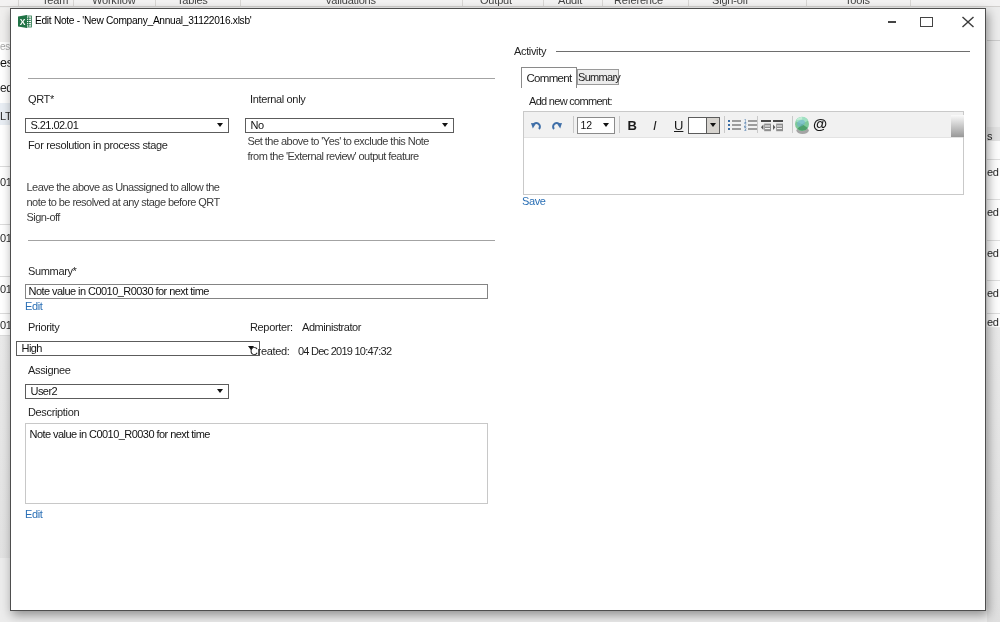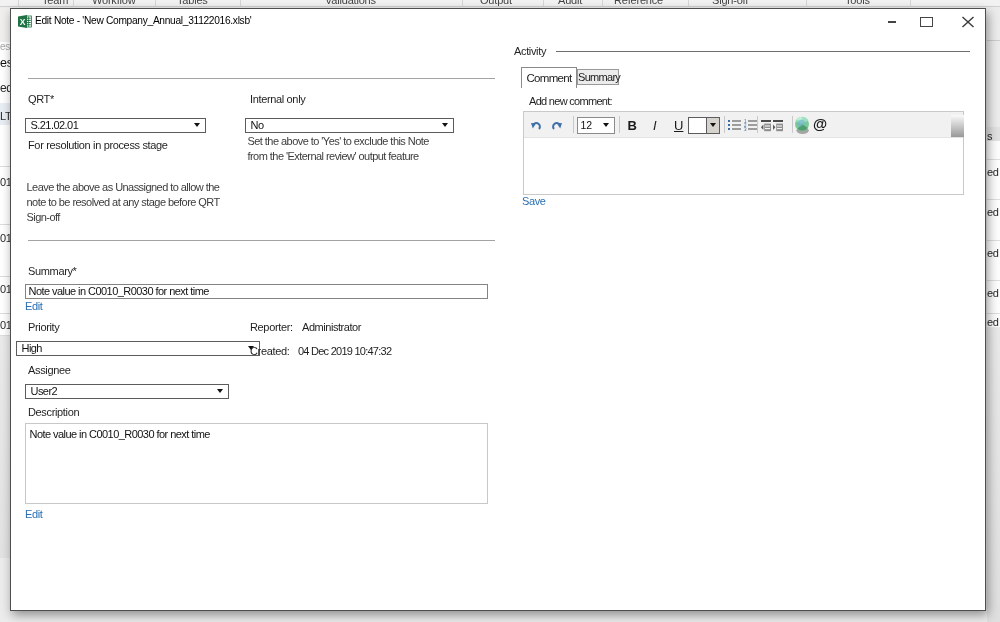--- a/index.html
+++ b/index.html
@@ -117,21 +117,21 @@
   <div class="abs" style="left:877px;top:12px;width:8px;height:1.5px;background:#444"></div>
   <div class="abs" style="left:909px;top:8px;width:13px;height:10px;border:1.3px solid #444"></div>
   <svg class="abs" style="left:950px;top:7px" width="14" height="12" viewBox="0 0 14 12">
     <line x1="1.5" y1="1" x2="12.5" y2="11" stroke="#3a3a3a" stroke-width="1.4"></line>
     <line x1="12.5" y1="1" x2="1.5" y2="11" stroke="#3a3a3a" stroke-width="1.4"></line>
   </svg>
 
   <div class="hrline" style="left:17px;top:69px;width:467px"></div>
 
   <div class="lbl" style="left:17px;top:84px">QRT*</div>
-  <div class="combo" style="left:14px;top:109px;width:181px">S.21.02.01<span class="arr"></span></div>
+  <div class="combo" style="left:14px;top:109px;width:204px">S.21.02.01<span class="arr"></span></div>
   <div class="lbl" style="left:239px;top:84px">Internal only</div>
   <div class="combo" style="left:234px;top:109px;width:209px">No<span class="arr"></span></div>
   <div class="help" style="left:236.5px;top:125px">Set the above to 'Yes' to exclude this Note<br>from the 'External review' output feature</div>
 
   <div class="lbl" style="left:17px;top:130px">For resolution in process stage</div>
   <div class="help" style="left:15.5px;top:171px">Leave the above as Unassigned to allow the<br>note to be resolved at any stage before QRT<br>Sign-off</div>
 
   <div class="hrline" style="left:17px;top:231px;width:467px"></div>
 
   <div class="lbl" style="left:17px;top:256px">Summary*</div>

